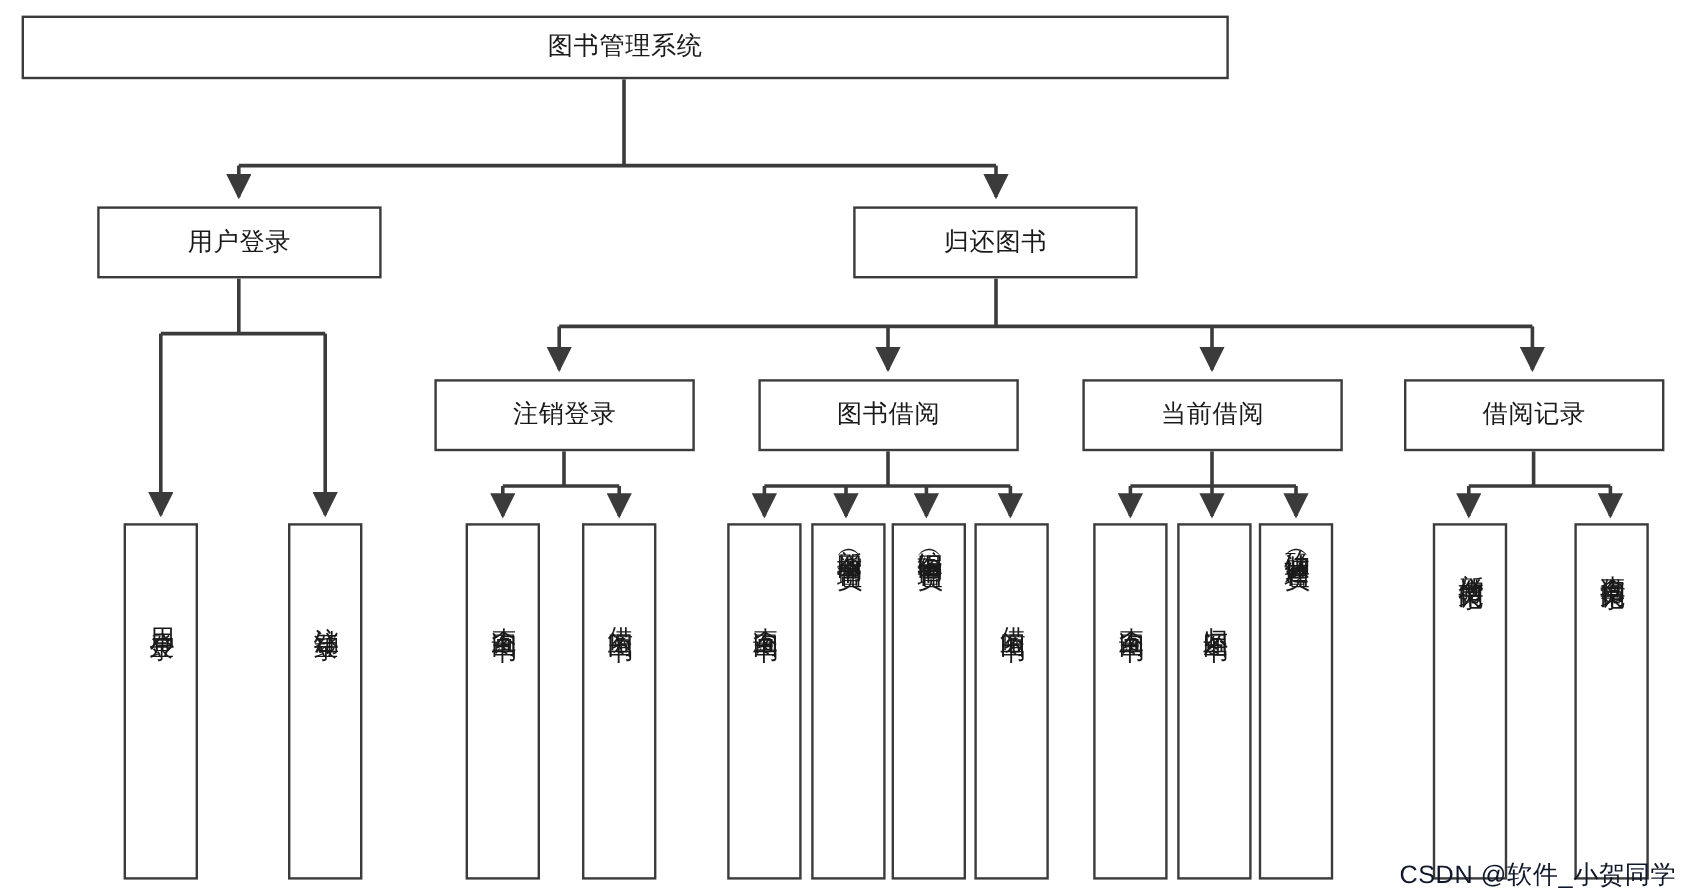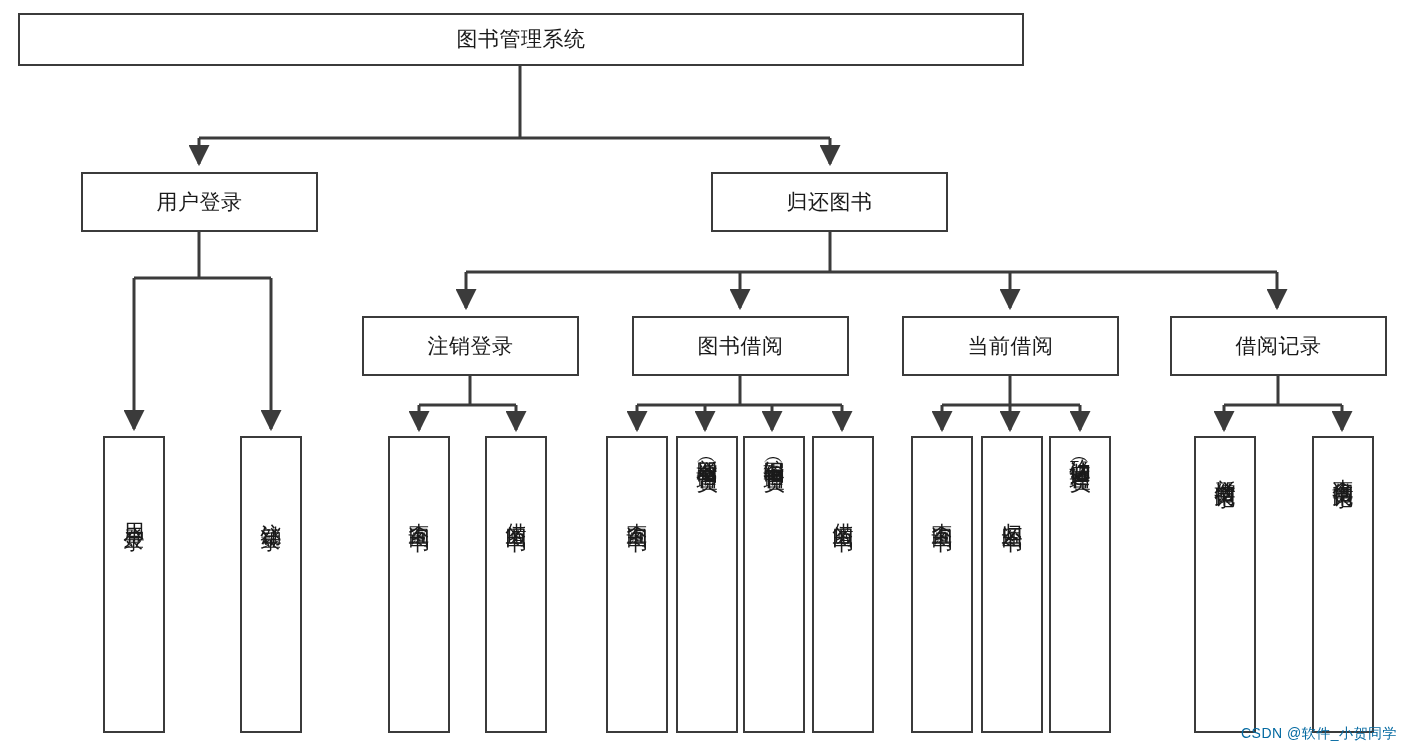--- a/index.html
+++ b/index.html
@@ -60,22 +60,22 @@
     letter-spacing: 3px;
   }
   
   .node.vert.tall .lbl {
     letter-spacing: 2px;
   }
   .watermark {
     position: absolute;
     right: 8px;
     bottom: 4px;
-    font-size: 14px;
-    color: #0369a1;
+    font-size: 21px;
+    color: #0f172a;
     letter-spacing: 0.5px;
     white-space: nowrap;
   }
 </style>
 </head>
 <body>
 
 <div id="canvas">
 
   <svg class="connectors" viewBox="0 0 1405 747" xmlns="http://www.w3.org/2000/svg">

